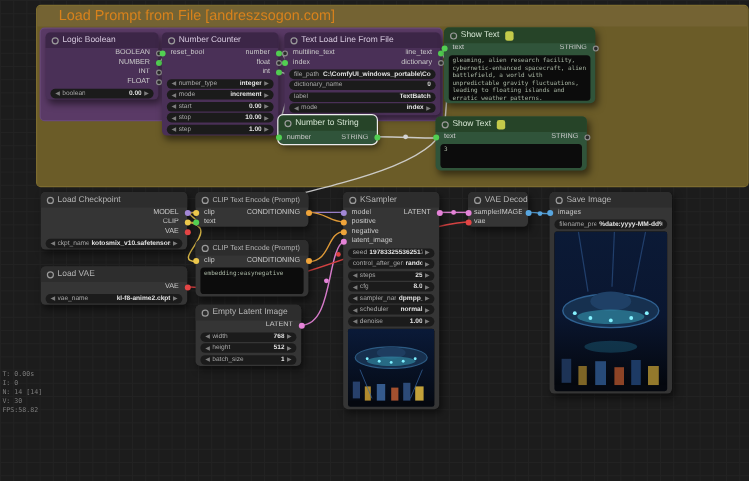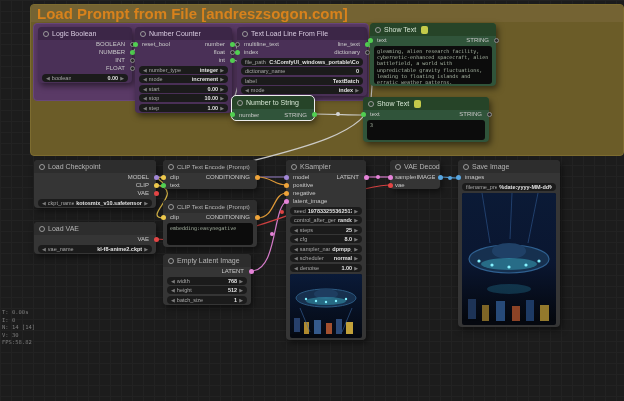--- a/index.html
+++ b/index.html
@@ -7,21 +7,21 @@
     width:624px;height:401px;position:relative;overflow:hidden;
     background-color:#1c1c1c;
     background-image:linear-gradient(#222222 1px,transparent 1px),
                      linear-gradient(90deg,#222222 1px,transparent 1px);
     background-size:11px 11px;
     font-family:"Liberation Sans",sans-serif;
   }
   .grp{position:absolute;border-radius:4px;}
   .grp-outer{left:30px;top:4px;width:592px;height:150px;background:#6b5c28;border:1px solid #7d6c30;}
   .grp-outer-hdr{height:17px;background:#746333;border-radius:4px 4px 0 0;
-    color:#d8821c;font-weight:bold;font-size:15px;line-height:17px;padding-left:6px;}
+    color:#d8821c;font-weight:normal;font-size:12px;line-height:17px;padding-left:18px;}
   .grp-purple{left:33px;top:23px;width:334px;height:76px;background:#5a3a66;border:1px solid #68477a;}
   .node{position:absolute;border-radius:4px;box-shadow:2px 3px 6px rgba(0,0,0,.5);}
   .n-dark{background:#353535;}
   .n-dark .hdr{background:#2d2d2d;color:#b5b5b5;}
   .n-purple{background:#4a3057;}
   .n-purple .hdr{background:#3c2647;color:#d8cbe0;}
   .n-green{background:#30543a;}
   .n-green .hdr{background:#264428;color:#d4e4d2;}
   .selected{outline:1.5px solid #ececec;}
   .hdr{height:13px;display:flex;align-items:center;gap:3px;padding:0 5px;

